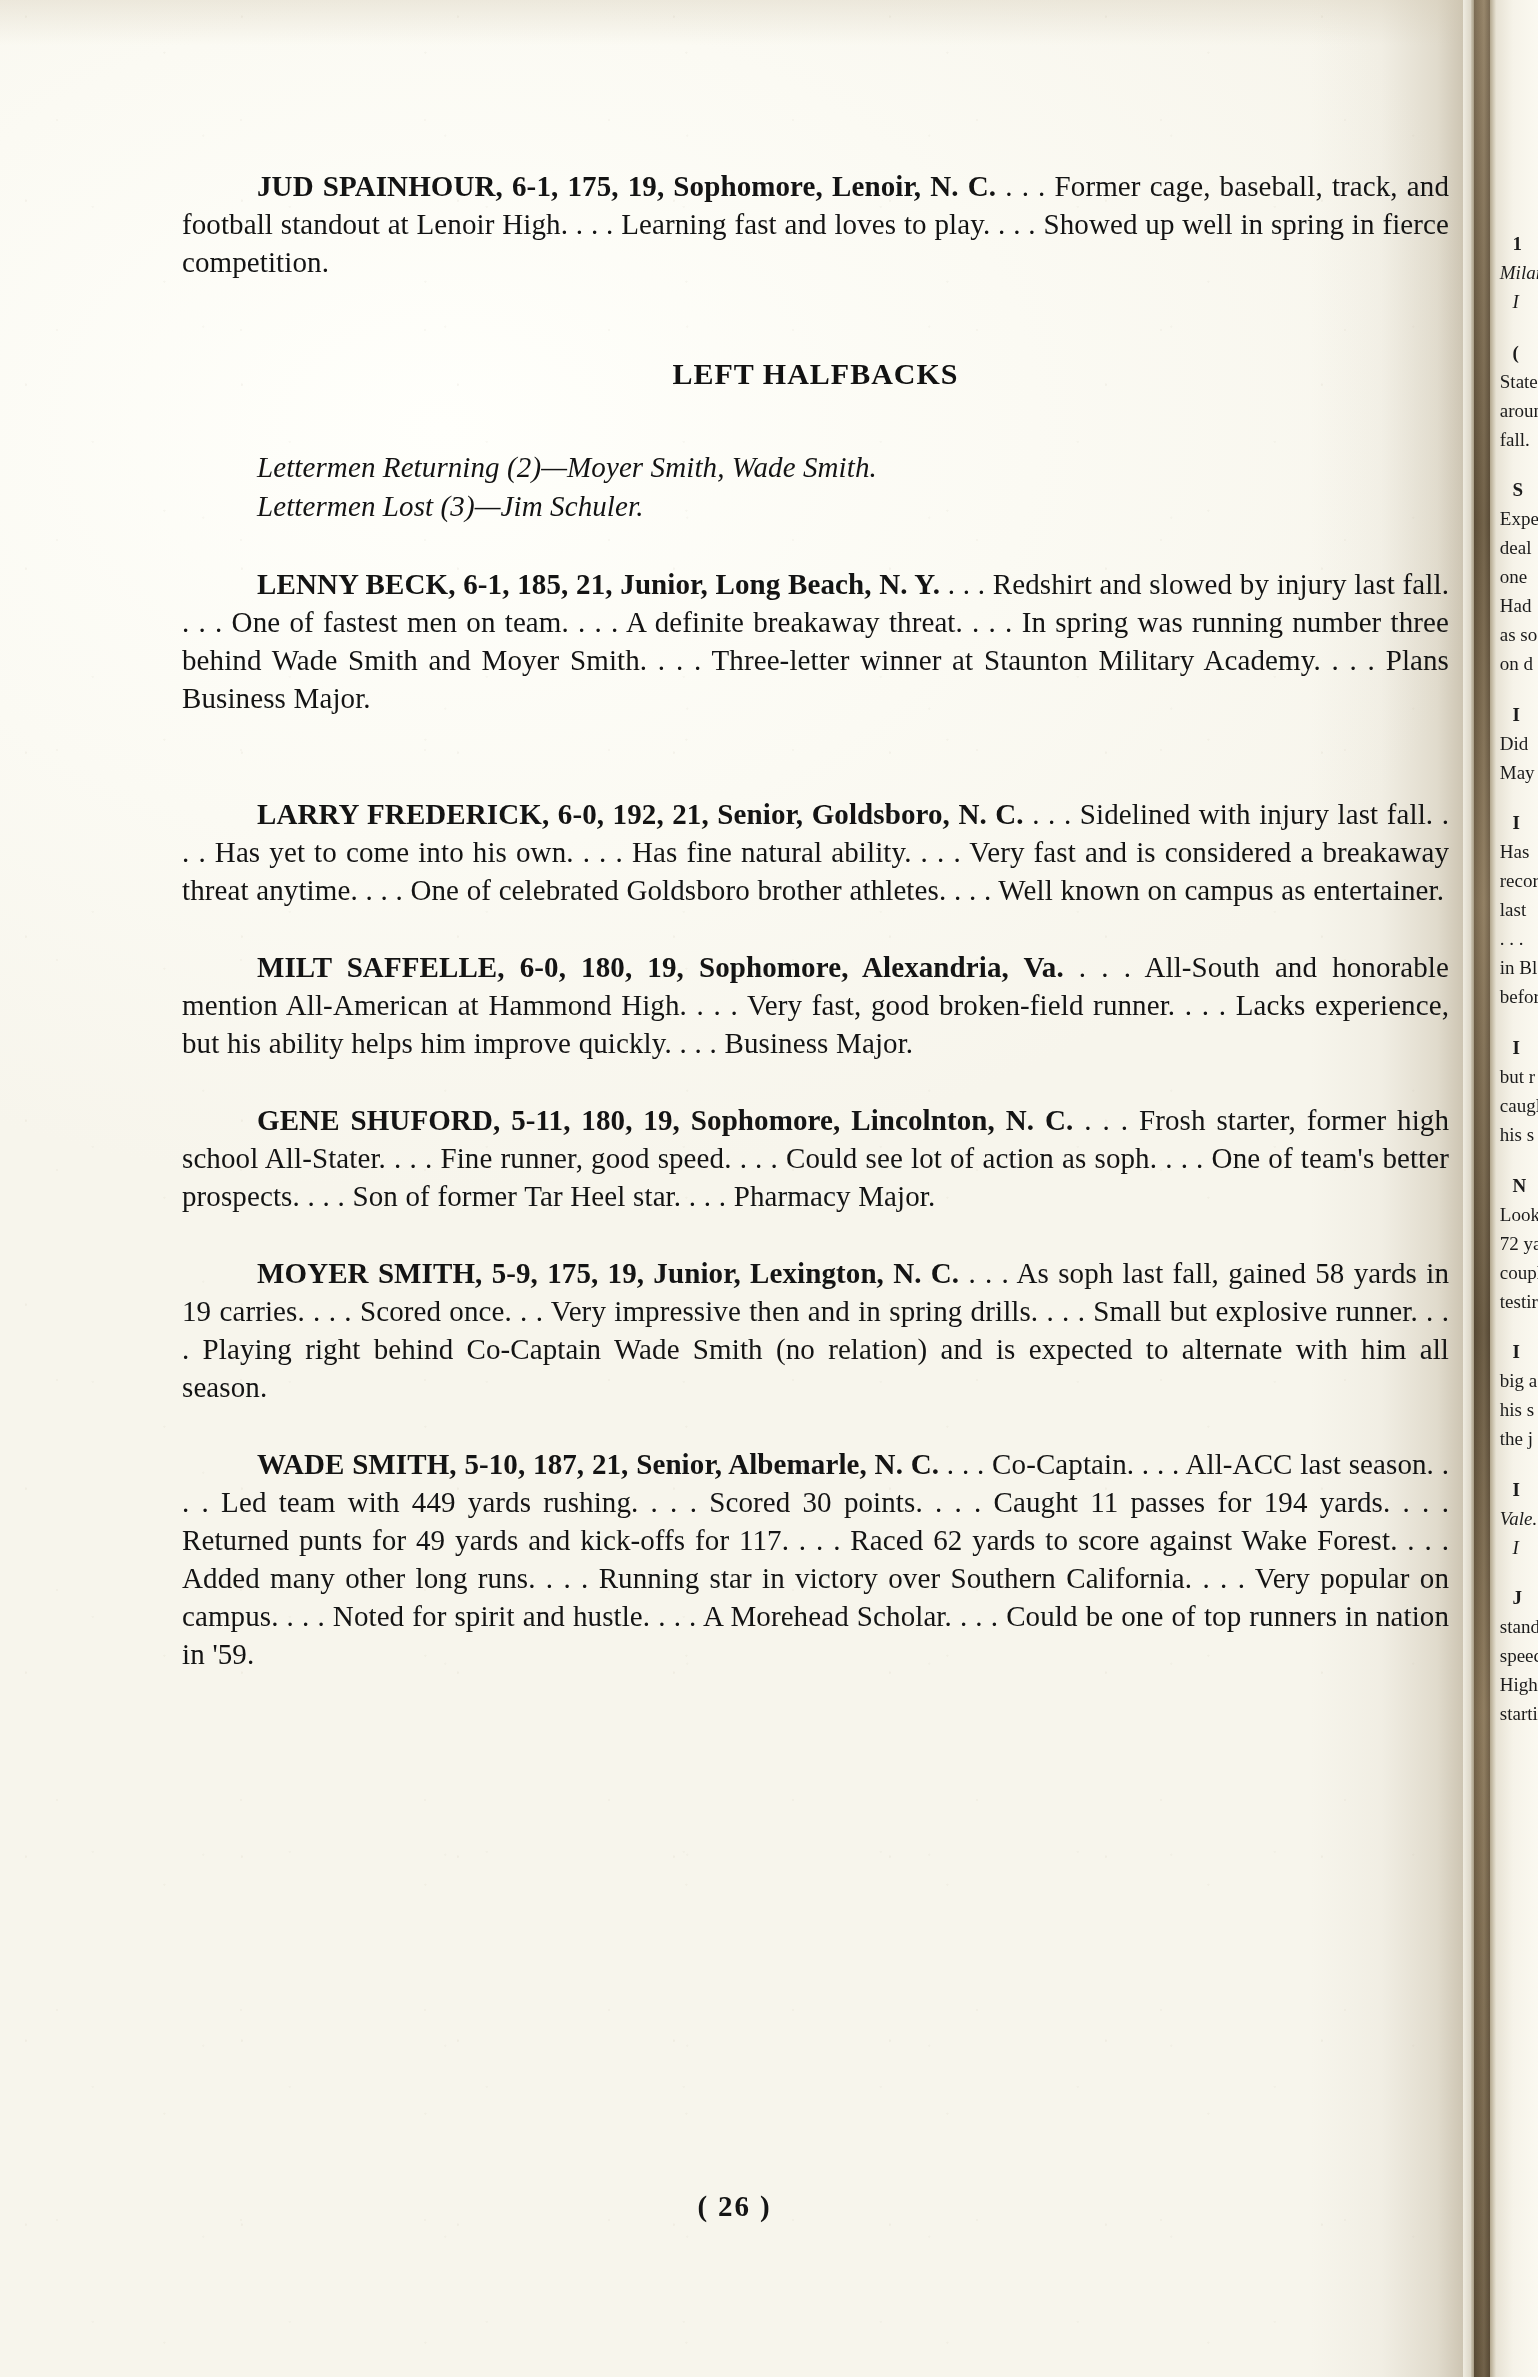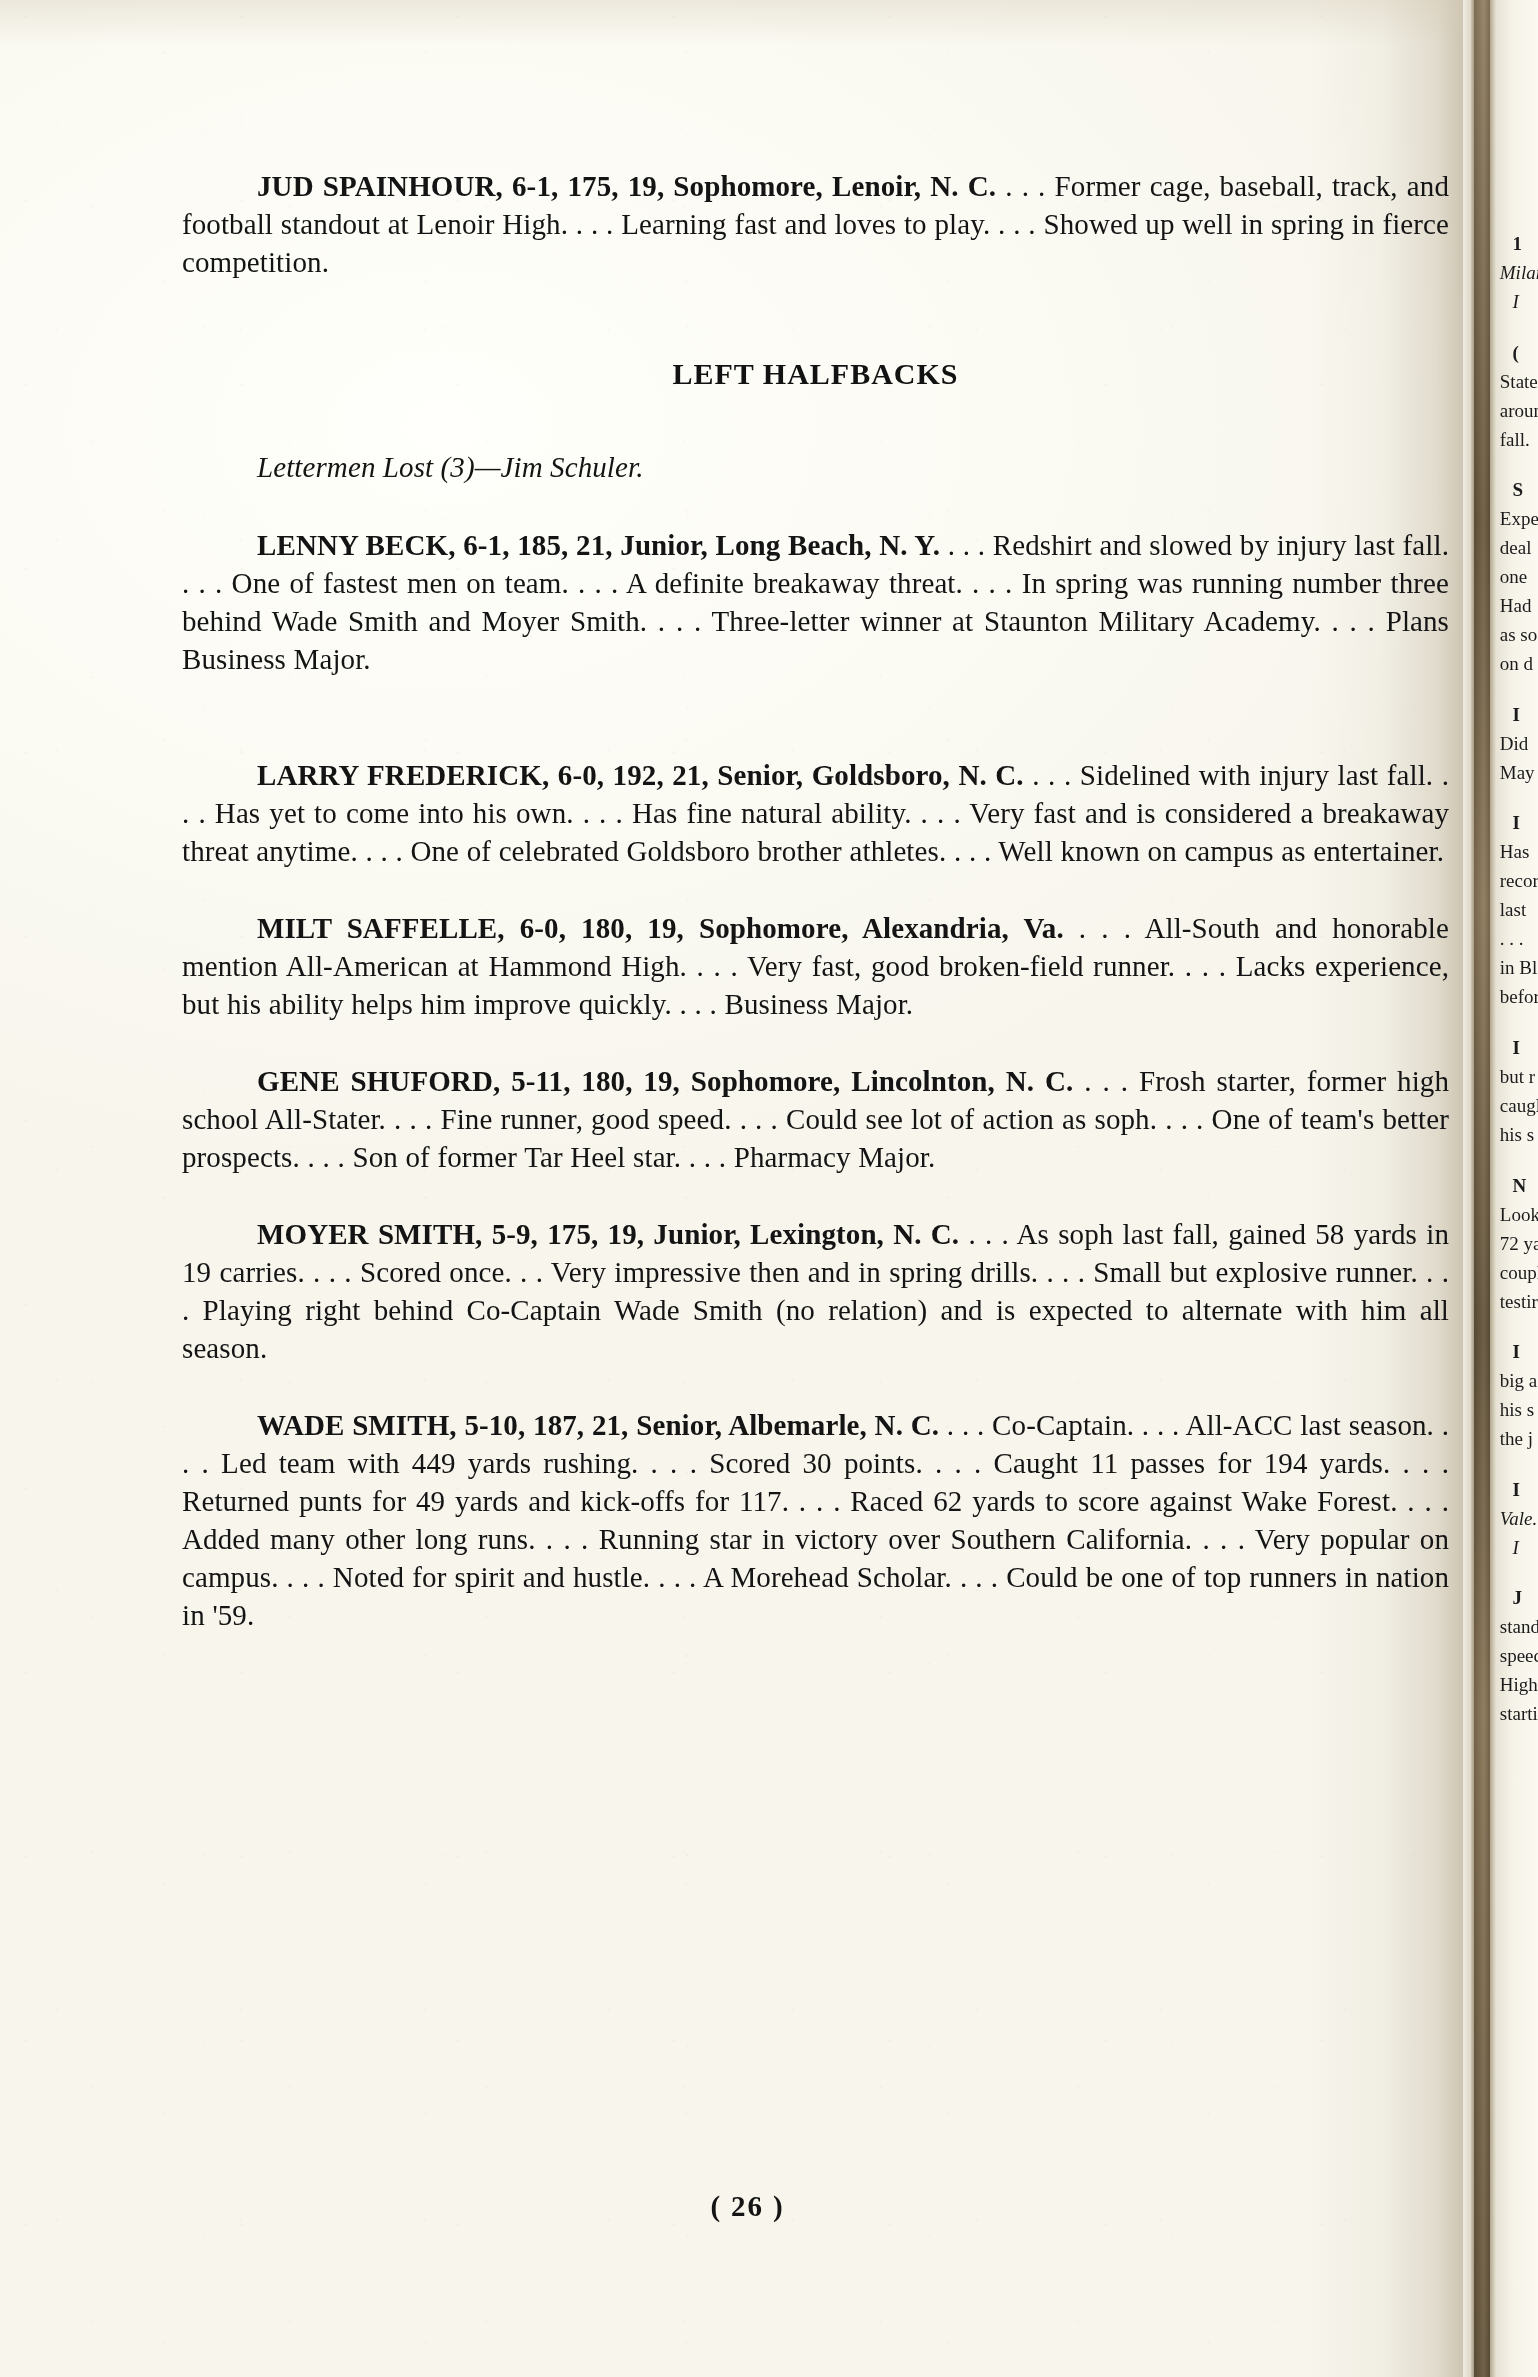--- a/index.html
+++ b/index.html
@@ -64,21 +64,21 @@
 
   h2.section{
       margin:16px;font-size:30px;line-height:38px;font-weight:bold;
       text-align:center;letter-spacing:1px;color:#121212;
   }
   .letterline{
       margin:0;font-size:29px;line-height:39px;font-style:italic;
       color:#141414;padding-left:75px;letter-spacing:0.1px;
   }
 
-  #pagenum{position:absolute;left:13px;top:2190px;width:1469px;text-align:center;
+  #pagenum{position:absolute;left:0;top:2190px;width:1469px;text-align:center;
       font-size:29px;font-weight:bold;color:#141414;letter-spacing:1.9px;}
 
   
   #grain{position:absolute;inset:0;pointer-events:none;opacity:.38;
      background-image:
        radial-gradient(circle at 12% 9%, rgba(140,125,95,.18) 0 1px, transparent 1.3px),
        radial-gradient(circle at 63% 23%, rgba(140,125,95,.14) 0 1px, transparent 1.3px),
        radial-gradient(circle at 31% 57%, rgba(140,125,95,.13) 0 1px, transparent 1.3px),
        radial-gradient(circle at 84% 71%, rgba(140,125,95,.12) 0 1px, transparent 1.3px),
        radial-gradient(circle at 47% 88%, rgba(140,125,95,.12) 0 1px, transparent 1.3px);
@@ -99,20 +99,21 @@
 
     <p class="para"><b>JUD SPAINHOUR, 6-1, 175, 19, Sophomore, Lenoir, N. C.</b><span> . . . Former cage, baseball, track, and football standout at Lenoir High. . . . Learning fast and loves to play. . . . Showed up well in spring in fierce competition.</span></p>
 
     <div class="pgap"></div>
     <div class="pgap sm"></div>
 
     <h2 class="section">LEFT HALFBACKS</h2>
 
     <div class="pgap"></div>
 
+    <p class="letterline">Lettermen Returning (2)—Moyer Smith, Wade Smith.</p>
     <p class="letterline">Lettermen Lost (3)—Jim Schuler.</p>
 
     <div class="pgap"></div>
 
     <p class="para"><b>LENNY BECK, 6-1, 185, 21, Junior, Long Beach, N. Y.</b><span> . . . Redshirt and slowed by injury last fall. . . . One of fastest men on team. . . . A definite breakaway threat. . . . In spring was running number three behind Wade Smith and Moyer Smith. . . . Three-letter winner at Staunton Military Academy. . . . Plans Business Major.</span></p>
 
     <div class="pgap"></div>
 
 
     <div class="pgap"></div>

